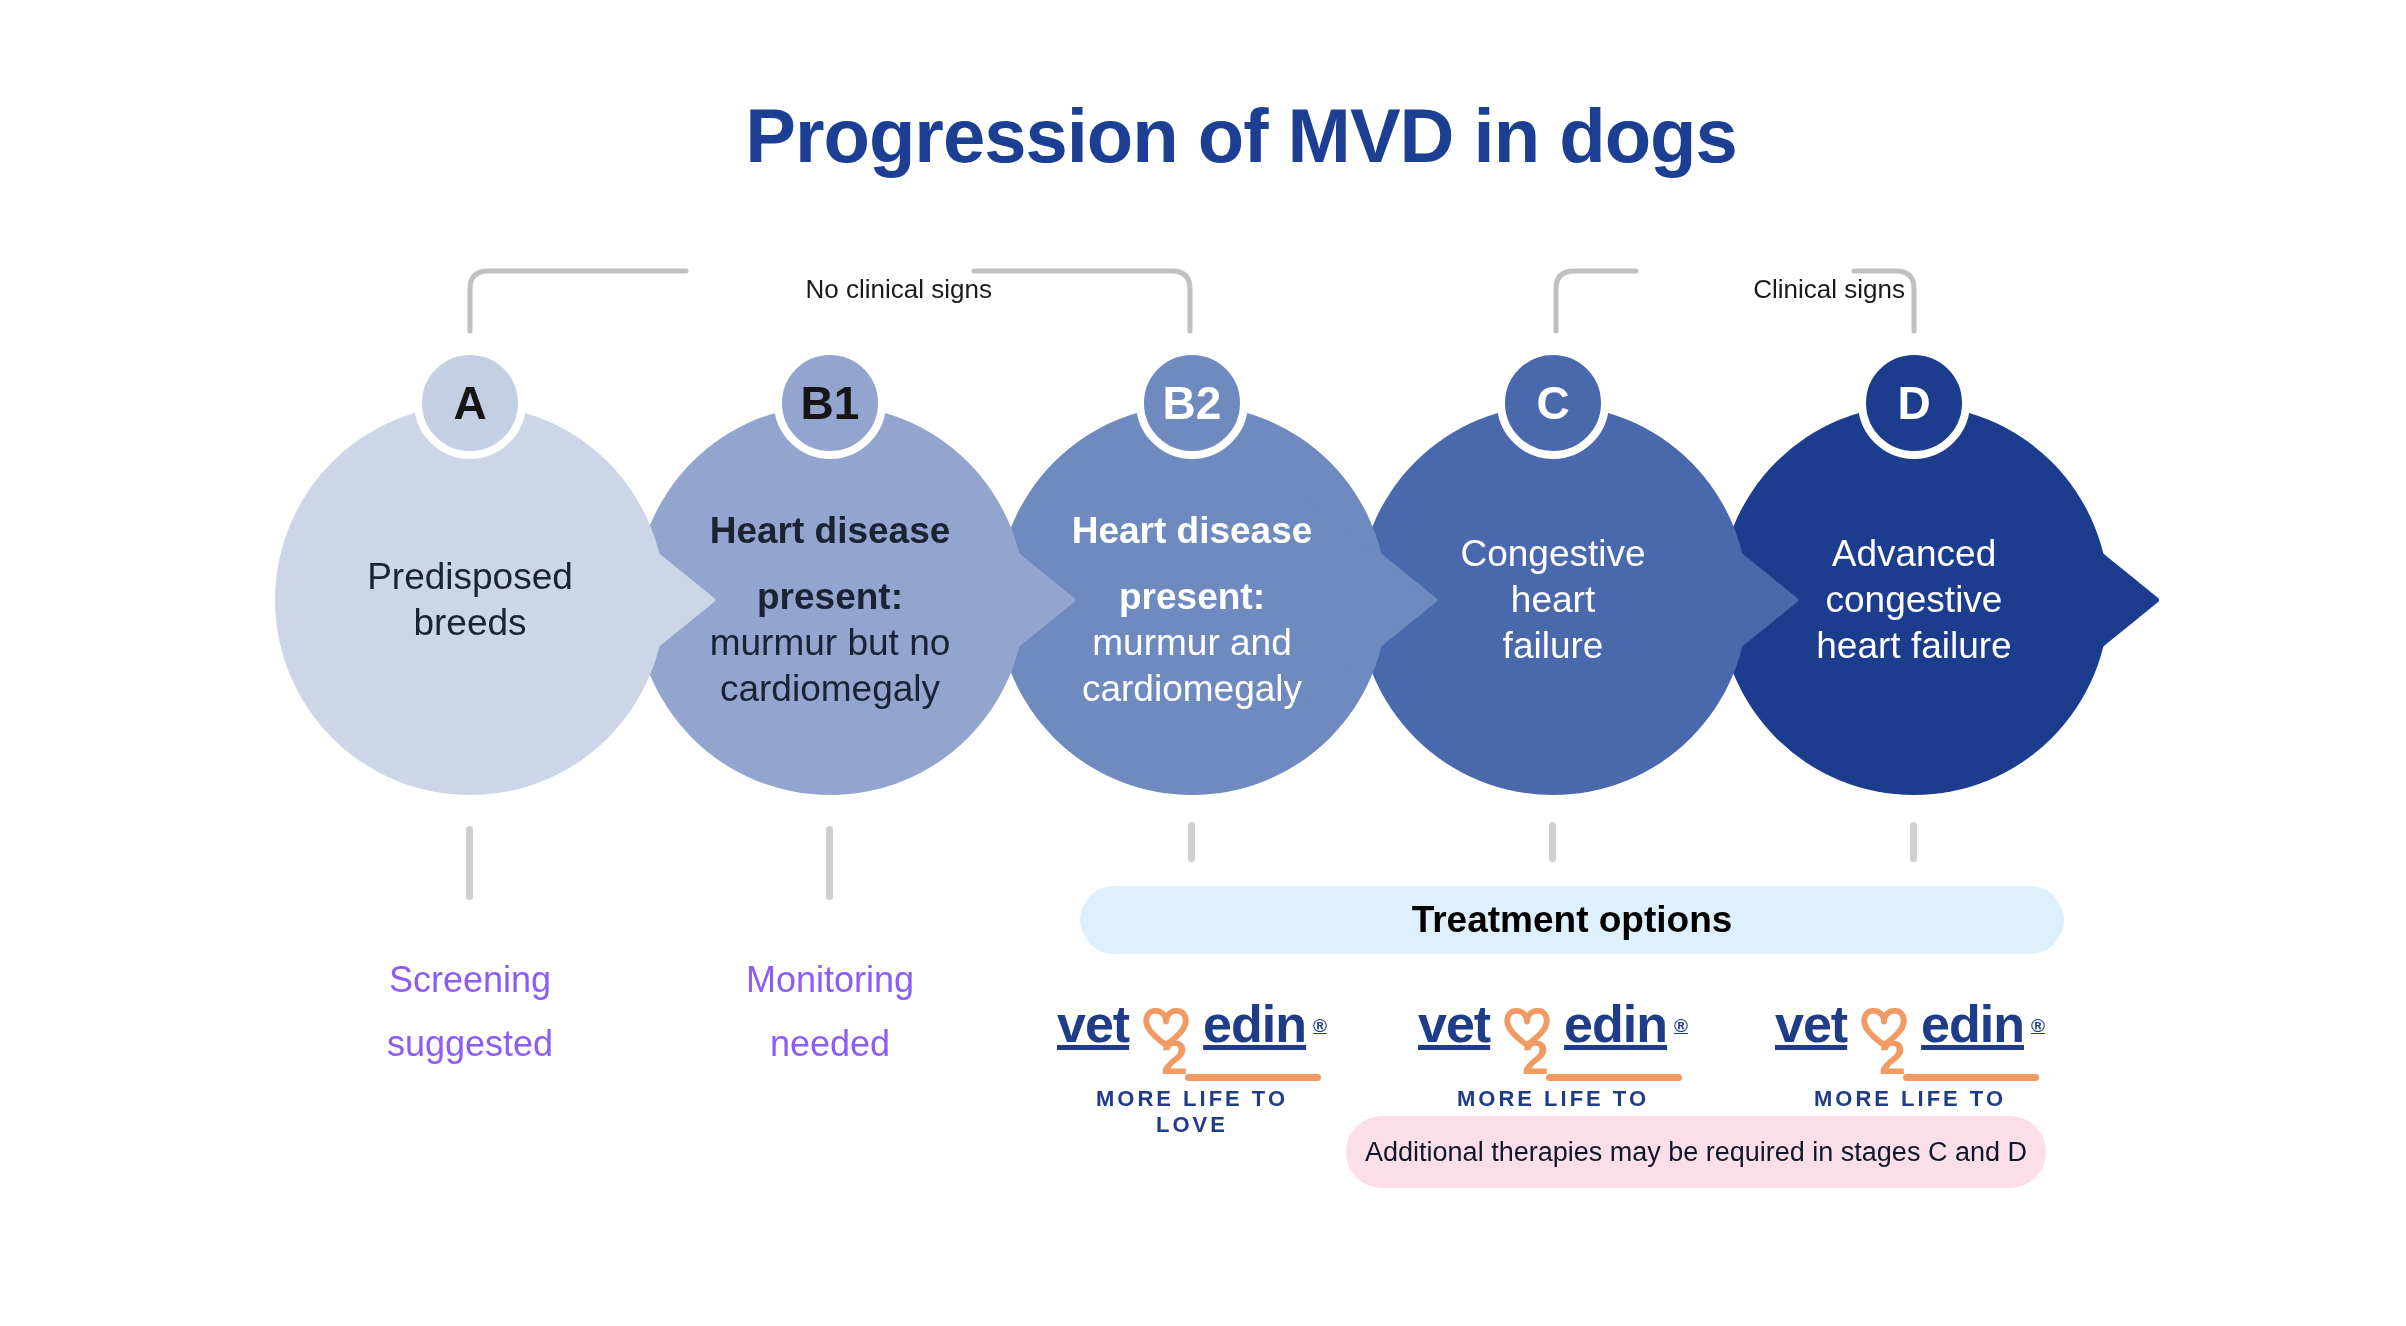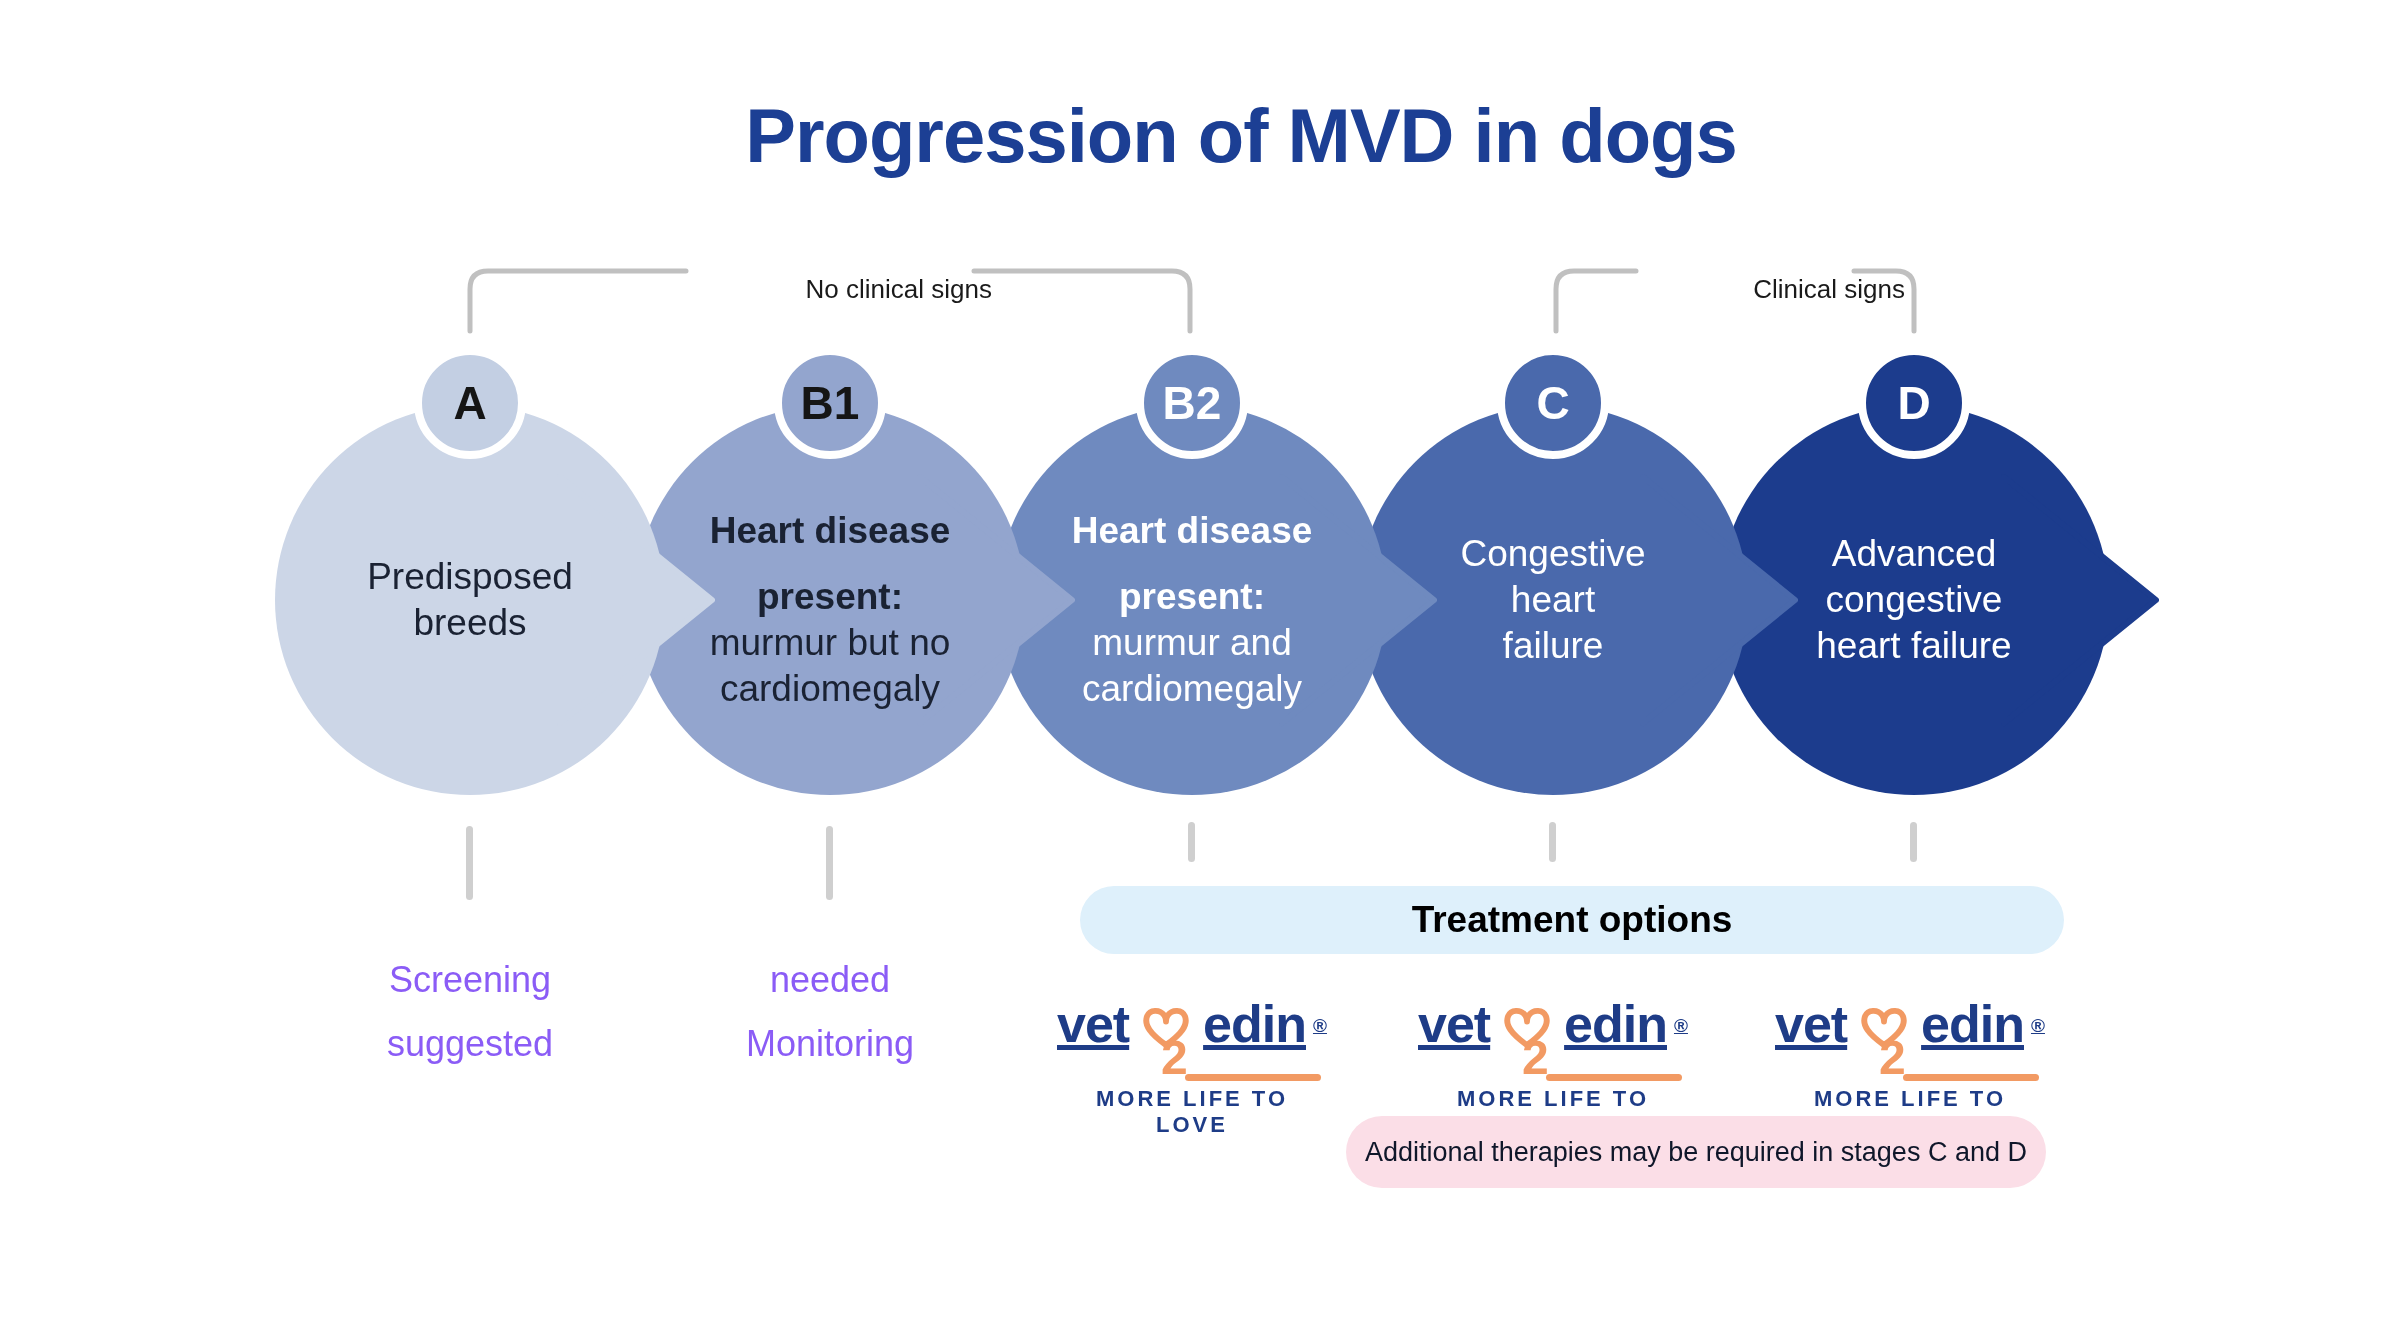--- a/index.html
+++ b/index.html
@@ -177,22 +177,22 @@
     </svg>
     <div class="badge">B1</div>
     <div class="stage-text">
       <span class="b">Heart disease</span>
       <span class="b">present:</span>
       <span>murmur but no</span>
       <span>cardiomegaly</span>
     </div>
     <div class="tick"></div>
     <div class="stage-note">
+      <div>Monitoring</div>
       <div>needed</div>
-      <div>Monitoring</div>
     </div>
   </div>
 
   <div class="stage" style="left: 470px; z-index: 5; --blob: #ccd6e7; --badge: #c3cfe3; --badge-text: #151515; --text: #1a2233;">
     <svg class="blob" width="440" height="390" viewBox="0 0 440 390">
       <circle cx="195" cy="195" r="195"></circle>
         <path d="M285 72 L437 195 L285 318 Z"></path>
     </svg>
     <div class="badge">A</div>
     <div class="stage-text">

